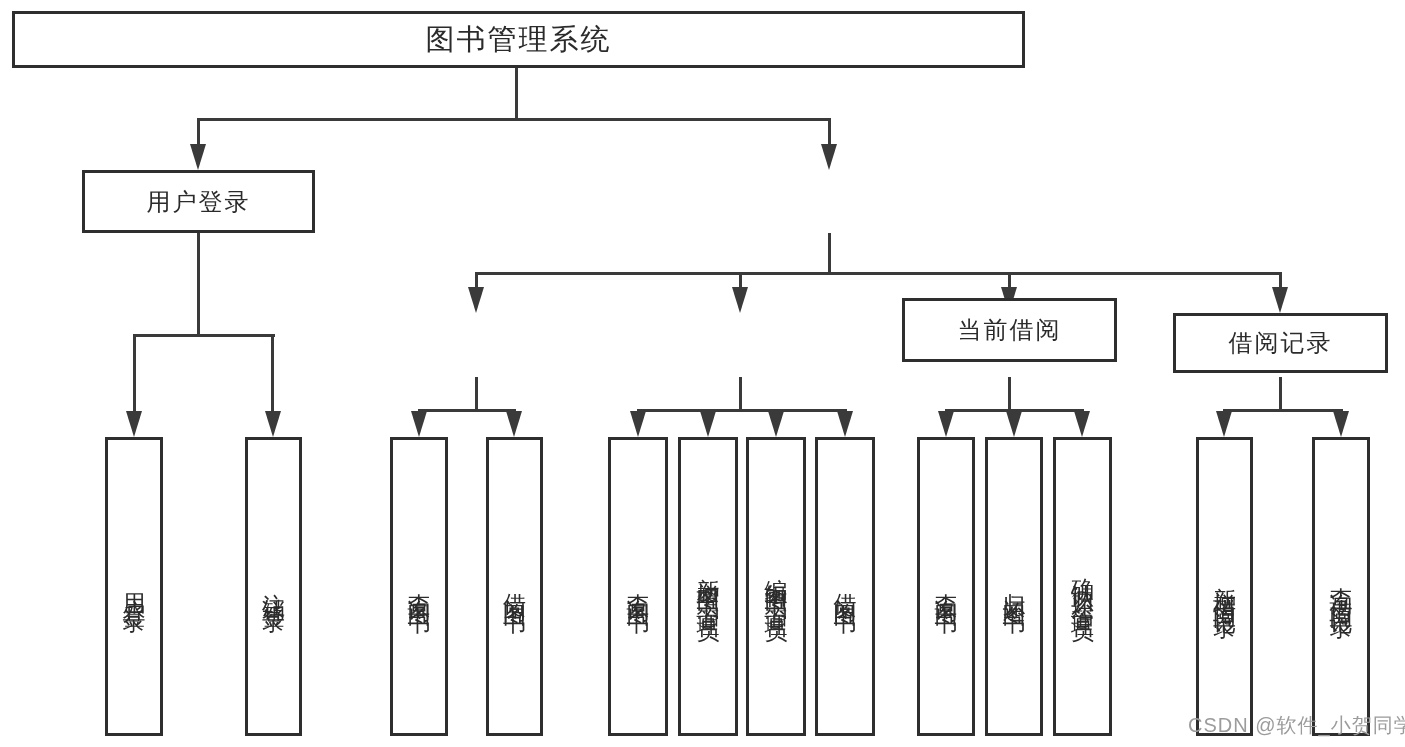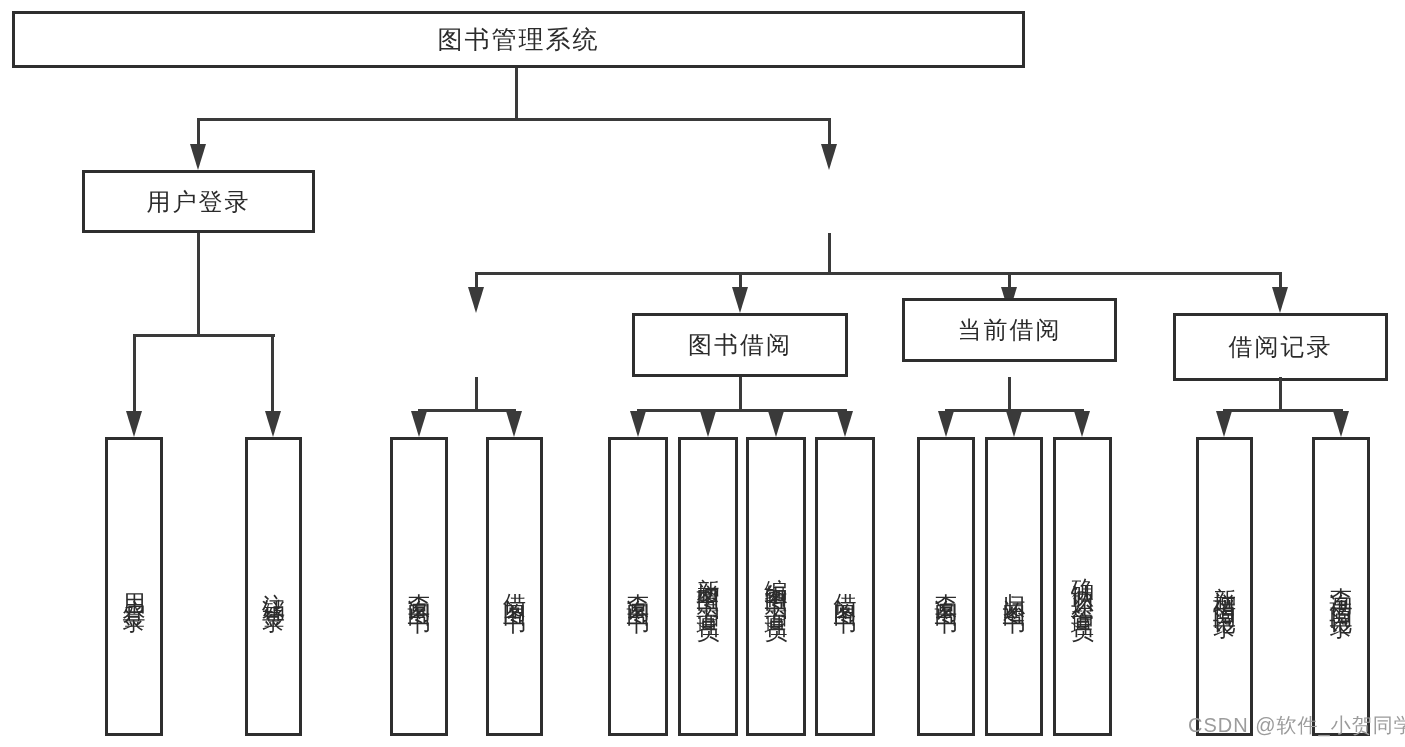--- a/index.html
+++ b/index.html
@@ -6,21 +6,21 @@
   #canvas {
     position:relative; width:1405px; height:747px; background:#ffffff;
     font-family:"Liberation Sans", sans-serif; overflow:hidden;
   }
   .node {
     position:absolute; box-sizing:border-box;
     border:3px solid #2e2e2e; background:#ffffff; color:#2b2b2b;
     display:flex; align-items:center; justify-content:center;
     font-size:24px; letter-spacing:2px; line-height:1;
   }
-  .node.lvl1 { font-size:25px; }
+  .node.lvl1 { font-size:29px; }
   .node.vert { font-size:23px; letter-spacing:0; }
   .node.vert span {
     writing-mode:vertical-rl; text-orientation:mixed;
     letter-spacing:6px; line-height:1;
   }
   .hline, .vline { position:absolute; background:#3a3a3a; }
   .arrow {
     position:absolute; width:0; height:0;
     border-left:8px solid transparent; border-right:8px solid transparent;
     border-top:26px solid #3a3a3a;
@@ -61,27 +61,24 @@
   <div class="hline" style="left:475px;top:272px;width:806px;height:3px"></div>
   <div class="vline" style="left:475px;top:272px;width:3px;height:18px"></div>
   <div class="arrow" style="left:468px;top:287px"></div>
   <div class="vline" style="left:739px;top:272px;width:3px;height:18px"></div>
   <div class="arrow" style="left:732px;top:287px"></div>
   <div class="vline" style="left:1008px;top:272px;width:3px;height:18px"></div>
   <div class="arrow" style="left:1001px;top:287px"></div>
   <div class="vline" style="left:1279px;top:272px;width:3px;height:18px"></div>
   <div class="arrow" style="left:1272px;top:287px"></div>
 
-  <div class="node" style="left:632px;top:313px;width:216px;height:64px">
-    <span>图书借阅</span>
-  </div>
   <div class="node" style="left:902px;top:298px;width:215px;height:64px">
     <span>当前借阅</span>
   </div>
-  <div class="node" style="left:1173px;top:313px;width:215px;height:68px">
+  <div class="node" style="left:1173px;top:313px;width:215px;height:60px">
     <span>借阅记录</span>
   </div>
 
   <div class="vline" style="left:475px;top:377px;width:3px;height:34px"></div>
   <div class="hline" style="left:418px;top:409px;width:98px;height:3px"></div>
   <div class="arrow" style="left:411px;top:411px"></div>
   <div class="arrow" style="left:506px;top:411px"></div>
 
   <div class="vline" style="left:739px;top:377px;width:3px;height:34px"></div>
   <div class="hline" style="left:637px;top:409px;width:210px;height:3px"></div>

